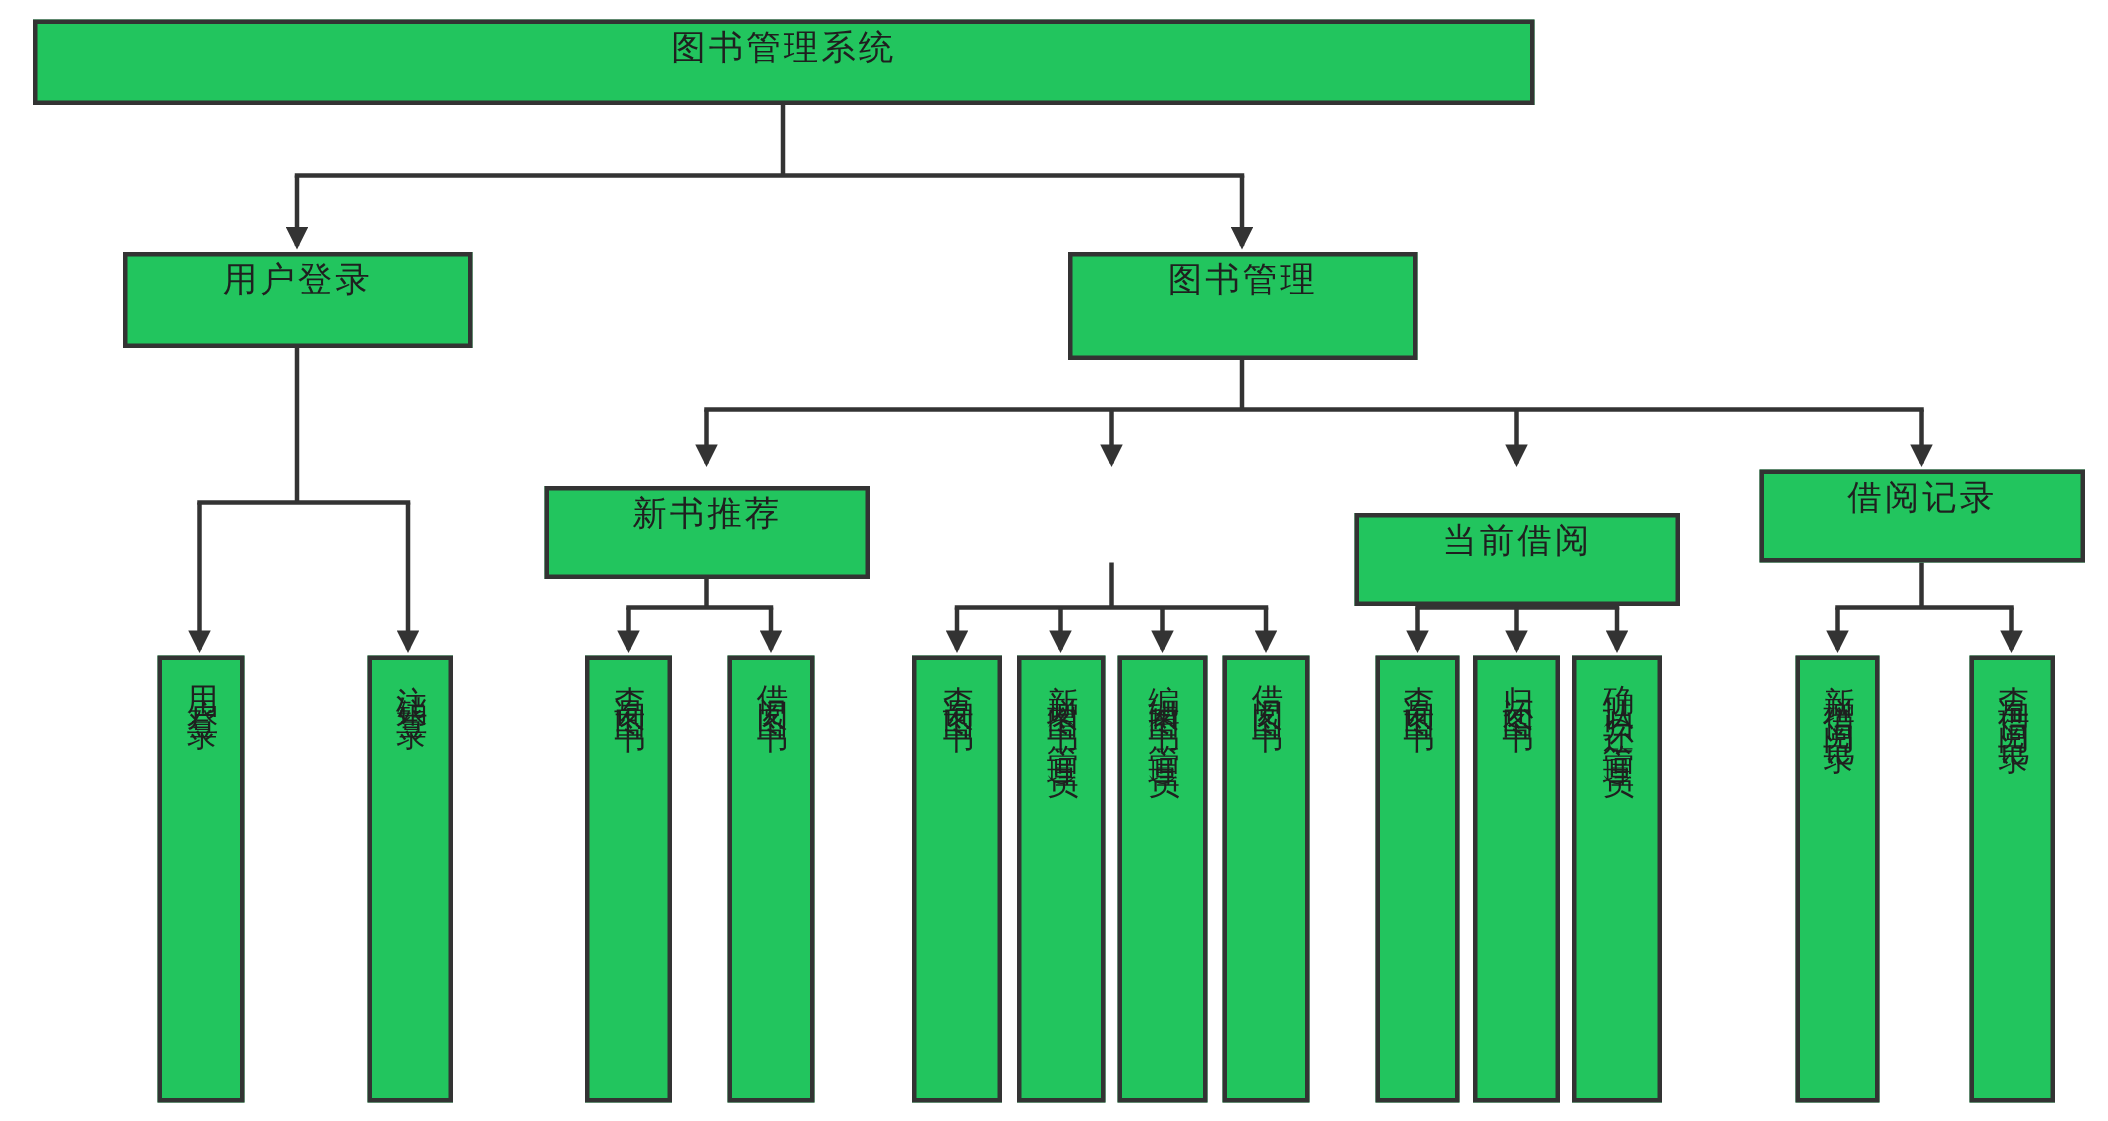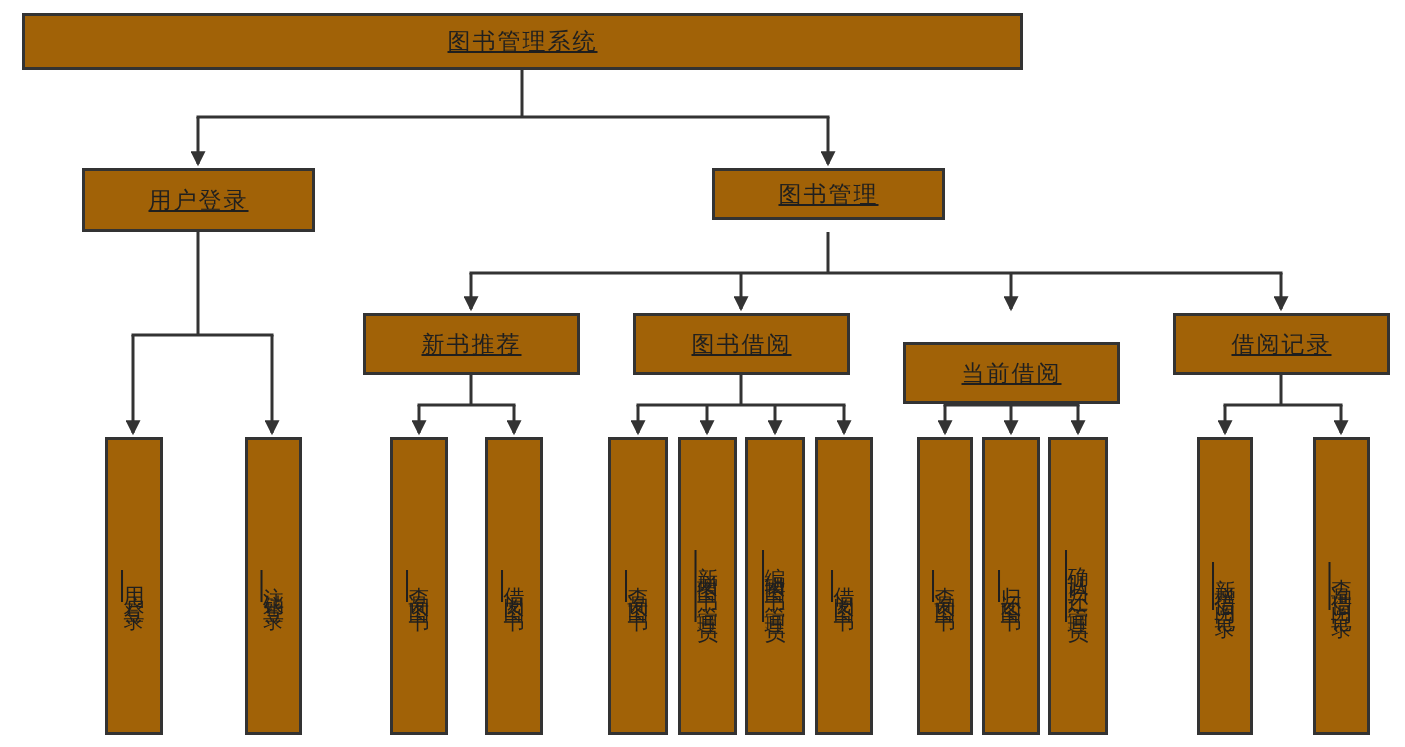--- a/index.html
+++ b/index.html
@@ -15,29 +15,28 @@
     position:relative;
     overflow:hidden;
     font-family:"Liberation Sans","DejaVu Sans",sans-serif;
     color:var(--text);
   }
   .stage{position:absolute;inset:0;width:1405px;height:747px;}
   .box{
     position:absolute;
     box-sizing:border-box;
     border:3px solid var(--line);
-    background:#a16207;
+    background:#22c55e;
     display:flex;
-    align-items:center;
+    align-items:flex-start;
     justify-content:center;
     font-size:23px;
     letter-spacing:2px;
     color:var(--text);
     z-index:2;
-    text-decoration:underline;
   }
   .leaf{
     top:437px;
     height:298px;
     font-size:21px;
   }
   .leaf .vtxt{
     writing-mode:vertical-rl;
     text-orientation:mixed;
     letter-spacing:8px;
@@ -61,22 +60,22 @@
     font-size:20px;
     color:var(--wm);
     letter-spacing:1px;
     z-index:3;
     opacity:.92;
     white-space:nowrap;
   }
   
   .b-root{left:22px;top:13px;width:1001px;height:57px;}
   .b-l2-0{left:82px;top:168px;width:233px;height:64px;}
-  .b-l2-1{left:712px;top:168px;width:233px;height:52px;}
-  .b-l3-0{left:363px;top:313px;width:217px;height:62px;}
+  .b-l2-1{left:712px;top:168px;width:233px;height:72px;}
+  .b-l3-0{left:363px;top:324px;width:217px;height:62px;}
   .b-l3-1{left:633px;top:313px;width:217px;height:62px;}
   .b-l3-2{left:903px;top:313px;width:217px;height:62px;margin-top:29px;}
   .b-l3-3{left:1173px;top:313px;width:217px;height:62px;}
   .b-g1-0{left:105px;width:58px;}
   .b-g1-1{left:245px;width:57px;}
   .b-g2-0{left:390px;width:58px;}
   .b-g2-1{left:485px;width:58px;}
   .b-g3-0{left:608px;width:60px;}
   .b-g3-1{left:678px;width:59px;}
   .b-g3-2{left:745px;width:60px;}
@@ -161,23 +160,20 @@
   <div class="box b-l2-0">
     <span>用户登录</span>
   </div>
   <div class="box b-l2-1">
     <span>图书管理</span>
   </div>
 
   <div class="box b-l3-0">
     <span>新书推荐</span>
   </div>
-  <div class="box b-l3-1">
-    <span>图书借阅</span>
-  </div>
   <div class="box b-l3-2">
     <span>当前借阅</span>
   </div>
   <div class="box b-l3-3">
     <span>借阅记录</span>
   </div>
 
   <div class="box leaf b-g1-0">
     <span class="vtxt">用户登录</span>
   </div>

